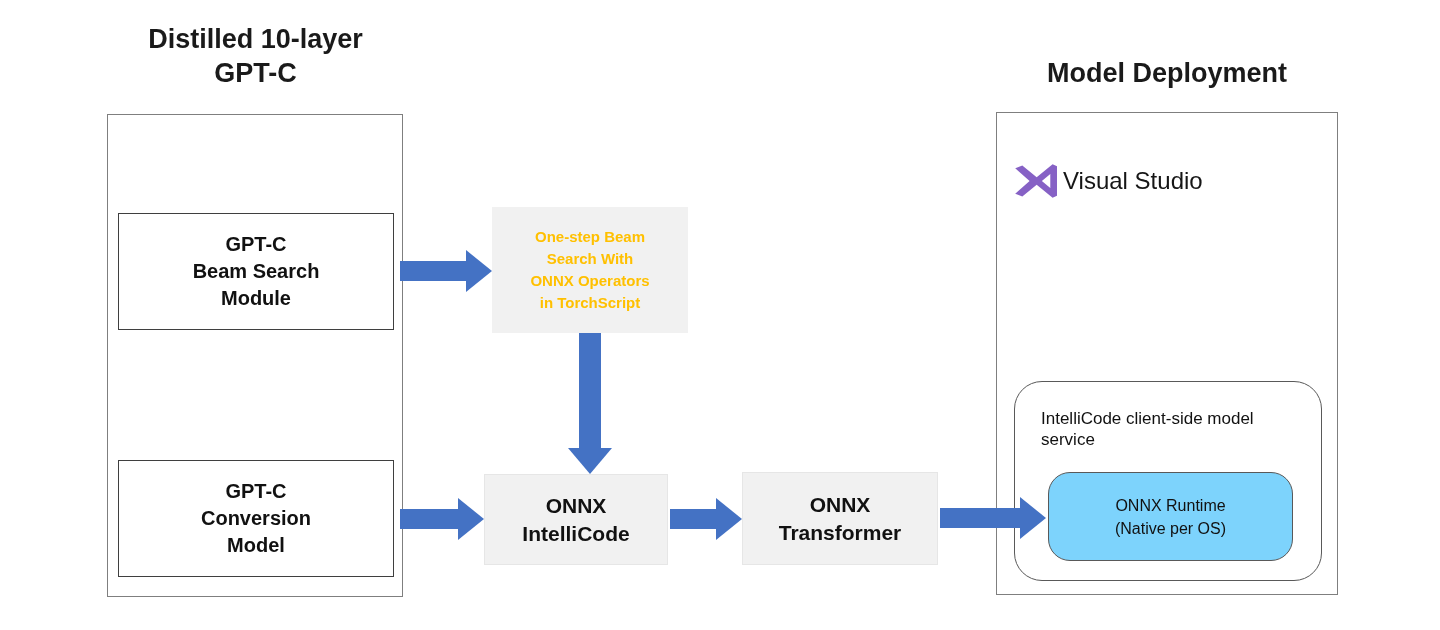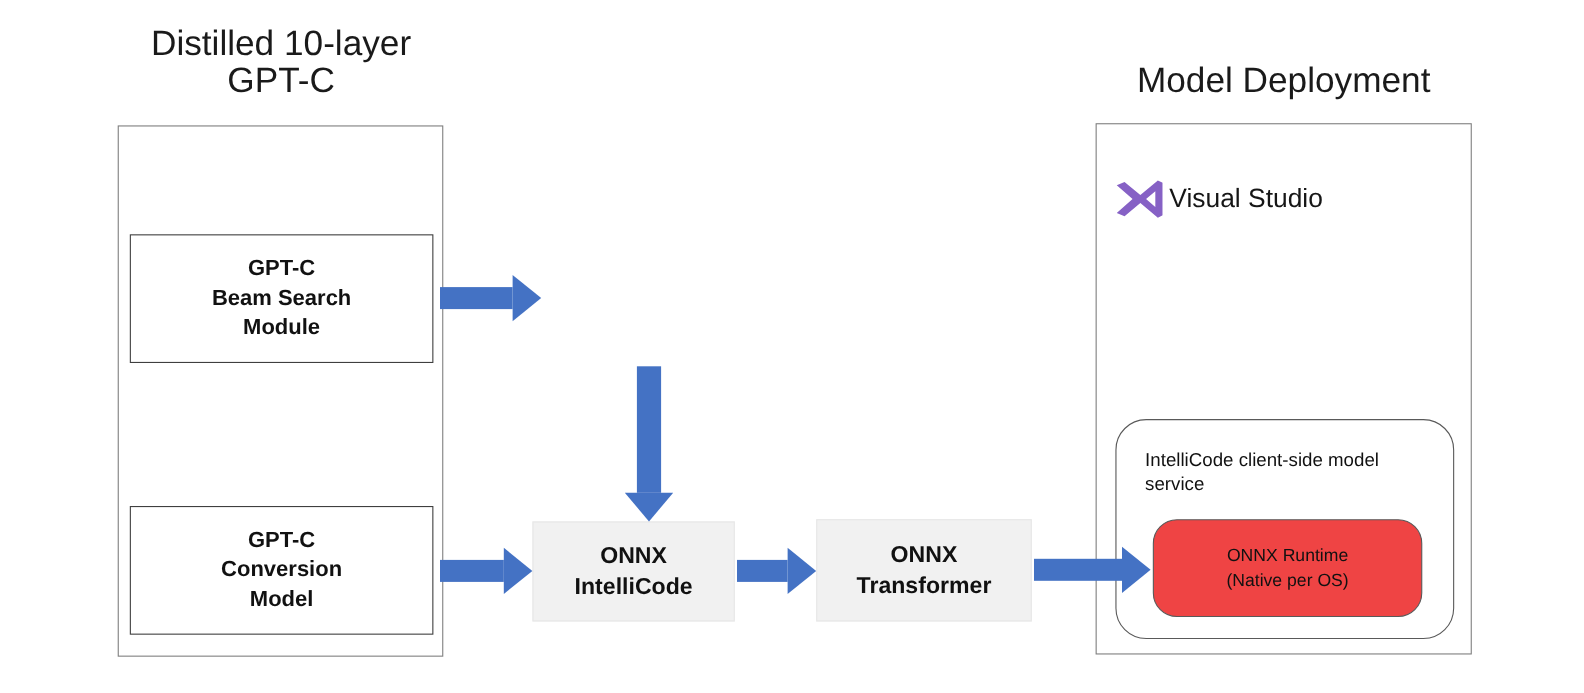--- a/index.html
+++ b/index.html
@@ -7,21 +7,21 @@
     --highlight-yellow:#FFC000;
     --pytorch-orange:#EE4C2C;
     --vs-purple:#8661C5;
     --vscode-blue:#0078D7;
     --box-gray-bg:#F1F1F1;
   }
   *{box-sizing:border-box;margin:0;padding:0;}
   body{background:#fff;font-family:"Liberation Sans",sans-serif;}
   .canvas{position:relative;width:1440px;height:630px;background:#fff;overflow:hidden;}
 
-  .panel-title{position:absolute;text-align:center;font-weight:400;font-size:32px;line-height:34px;color:#1a1a1a;}
+  .panel-title{position:absolute;text-align:center;font-weight:700;font-size:27px;line-height:34px;color:#1a1a1a;}
   .panel-title .line{display:block;}
   .panel-title.left{left:107px;top:22px;width:297px;}
   .panel-title.right{left:996px;top:56px;width:342px;}
 
   .outer-box{position:absolute;background:#fff;border:1px solid #7f7f7f;}
   .left-box{left:107px;top:114px;width:296px;height:483px;}
   .right-box{left:996px;top:112px;width:342px;height:483px;}
 
   .pytorch-row{position:absolute;left:121px;top:140px;height:34px;display:flex;align-items:center;gap:7px;}
   .icon{display:inline-flex;align-items:center;justify-content:center;}
@@ -47,21 +47,21 @@
   .logo-row{position:absolute;display:flex;align-items:center;gap:6px;color:#161616;font-size:24px;}
   .vs-row{left:1011px;top:158px;}
   .vscode-row{left:1009px;top:261px;}
   .icon.vs{width:46px;height:46px;color:var(--vs-purple);}
   .icon.vscode{width:48px;height:48px;color:var(--vscode-blue);}
 
   .intellicode-box{position:absolute;left:1014px;top:381px;width:308px;height:200px;
     border:1px solid #595959;border-radius:28px;background:#fff;}
   .intellicode-label{display:block;padding:26px 0 0 26px;width:260px;font-size:17px;line-height:21px;color:#111;}
   .runtime-box{position:absolute;left:1048px;top:472px;width:245px;height:89px;
-    border:1px solid #595959;border-radius:22px;background:#ef4444;z-index:2;
+    border:1px solid #595959;border-radius:22px;background:#7dd3fc;z-index:2;
     display:flex;flex-direction:column;justify-content:center;align-items:center;
     font-size:16px;line-height:23px;color:#111;text-align:center;}
   .runtime-box .line,.inner-box .line,.gray-box .line{display:block;}
 
   
   .arrow-h{position:absolute;height:42px;display:flex;align-items:center;z-index:5;}
   .arrow-h .shaft{flex:1;height:20px;background:var(--arrow-blue);}
   .arrow-h .head{width:0;height:0;border-top:21px solid transparent;border-bottom:21px solid transparent;border-left:26px solid var(--arrow-blue);}
   .arrow-v{position:absolute;width:44px;display:flex;flex-direction:column;align-items:center;z-index:5;}
   .arrow-v .shaft{flex:1;width:22px;background:var(--arrow-blue);}
@@ -90,20 +90,26 @@
     <span class="line">Beam Search</span>
     <span class="line">Module</span>
   </div>
 
   <div class="inner-box transformer">
     <span class="line">GPT-C</span>
     <span class="line">Conversion</span>
     <span class="line">Model</span>
   </div>
 
+  <div class="gray-box beam-onnx-box">
+    <span class="line">One-step Beam</span>
+    <span class="line">Search With</span>
+    <span class="line">ONNX Operators</span>
+    <span class="line">in TorchScript</span>
+  </div>
 
   <div class="gray-box conversion-box">
     <span class="line">ONNX</span>
     <span class="line">IntelliCode</span>
   </div>
 
   <div class="gray-box quantization-box">
     <span class="line">ONNX</span>
     <span class="line">Transformer</span>
   </div>

